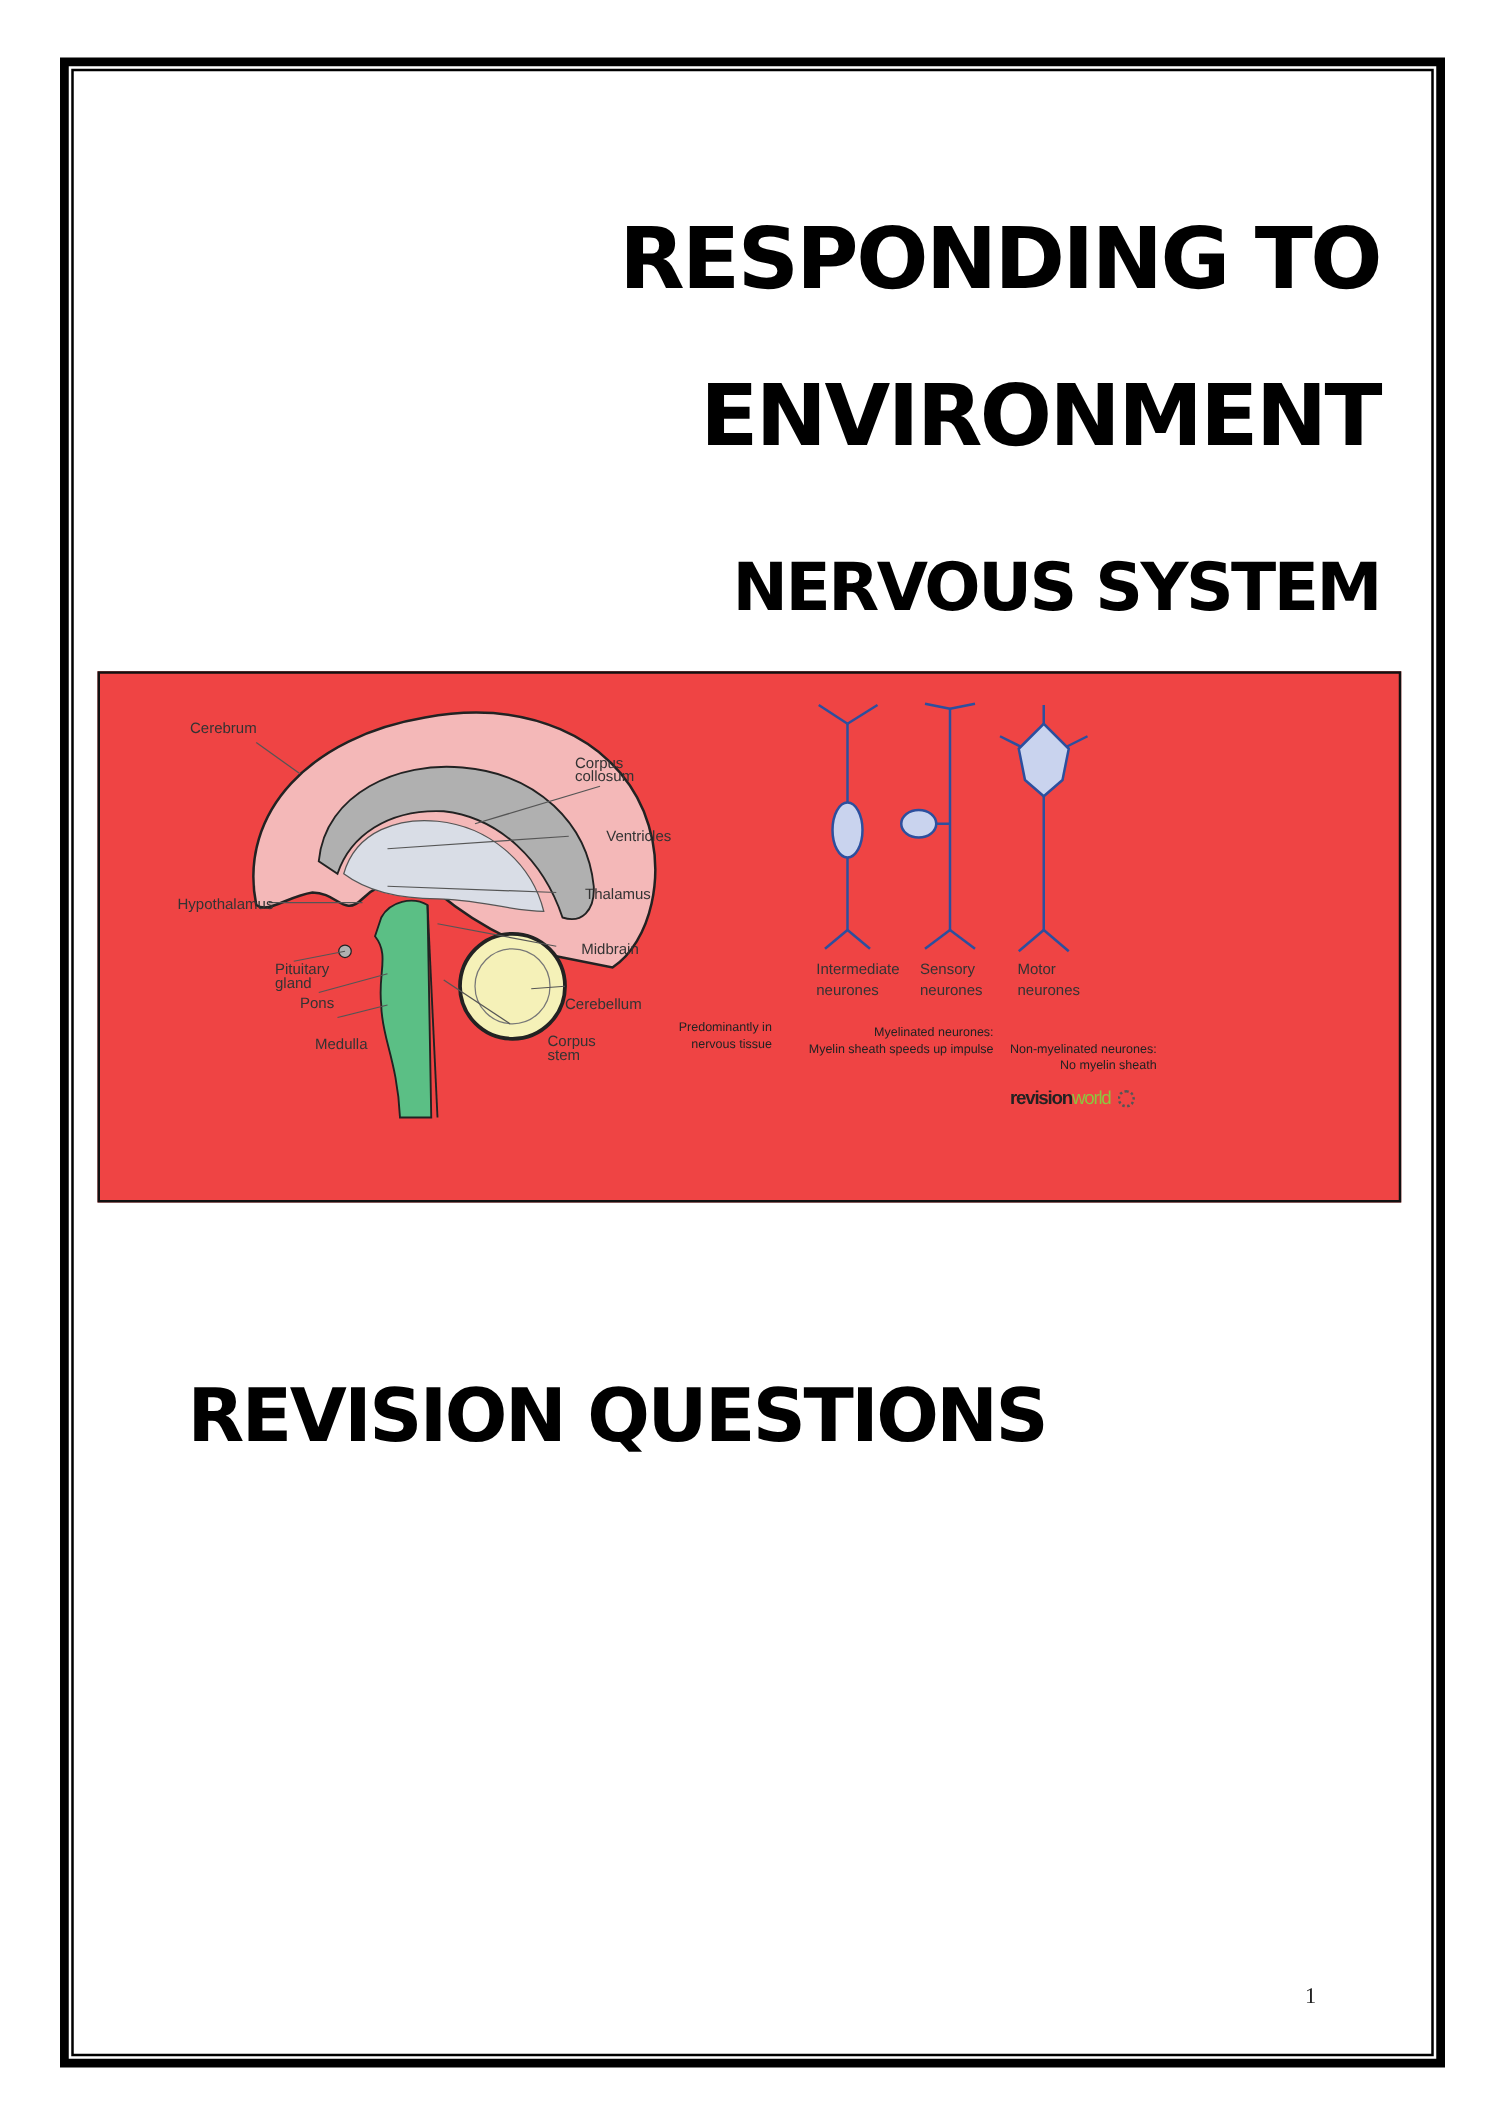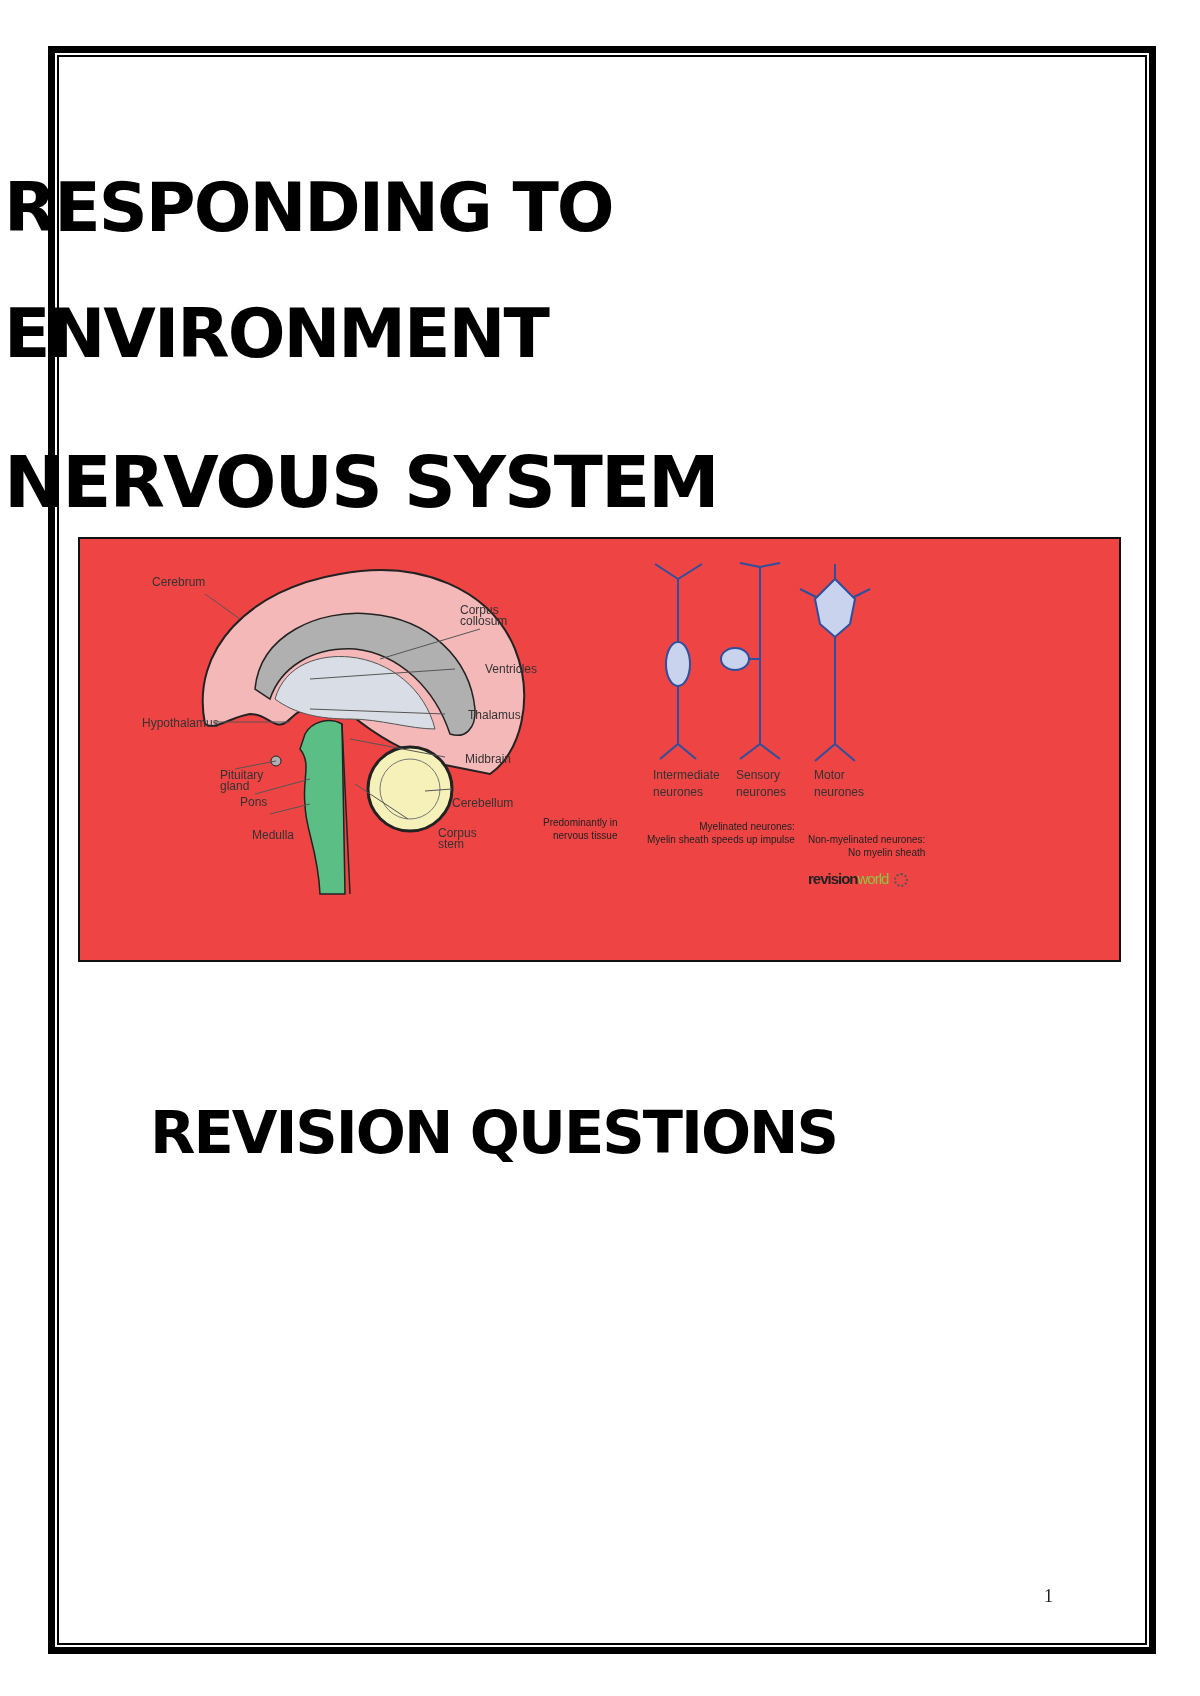--- a/index.html
+++ b/index.html
@@ -1,22 +1,22 @@
 <!DOCTYPE html>
 <html><head>
 <meta charset="utf-8">
 <style>
   html, body { margin:0; padding:0; background:#ffffff; }
   body { width:1200px; height:1696px; position:relative; overflow:hidden; font-family:"Liberation Sans", sans-serif; }
   .outer-border { position:absolute; left:48px; top:46px; width:1108px; height:1608px; border:7px solid #000; box-sizing:border-box; }
   .inner-border { position:absolute; left:57px; top:55px; width:1090px; height:1590px; border:2px solid #000; box-sizing:border-box; }
-  .title-line { position:absolute; left:4px; width:1088px; text-align:left; font-family:"DejaVu Sans", sans-serif; font-weight:bold; color:#000; letter-spacing:-2px; }
+  .title-line { position:absolute; left:16px; width:1088px; text-align:right; font-family:"DejaVu Sans", sans-serif; font-weight:bold; color:#000; letter-spacing:-2px; }
   .t1 { top:168px; font-size:68px; }
   .t2 { top:294px; font-size:68px; }
-  .t3 { top:440px; font-size:72px; }
+  .t3 { top:440px; font-size:53px; }
   .t4 { top:1098px; font-size:59px; left:150px; width:900px; text-align:left; }
   .figure-box { position:absolute; left:78px; top:537px; width:1043px; height:425px; border:2px solid #111; box-sizing:border-box; background:#ef4444; }
   .lbl { position:absolute; font-family:"Liberation Sans", sans-serif; font-size:12px; color:#333; line-height:12px; white-space:nowrap; }
   .nlbl { position:absolute; font-family:"Liberation Sans", sans-serif; font-size:12px; color:#333; line-height:17px; width:90px; }
   .note { position:absolute; font-family:"Liberation Sans", sans-serif; font-size:10px; color:#222; line-height:13px; white-space:nowrap;text-align:right; }
   .page-number { position:absolute; left:1044px; top:1586px; font-family:"Liberation Serif", serif; font-size:18px; color:#222; }
   .rw-logo { position:absolute; left:808px; top:870px; font-family:"Liberation Sans", sans-serif; font-size:15px; font-weight:bold; letter-spacing:-1px;text-align:center; }
   .rw-logo .a { color:#222; }
   .rw-logo .b { color:#8cc63f; font-weight:normal; }
 </style>

